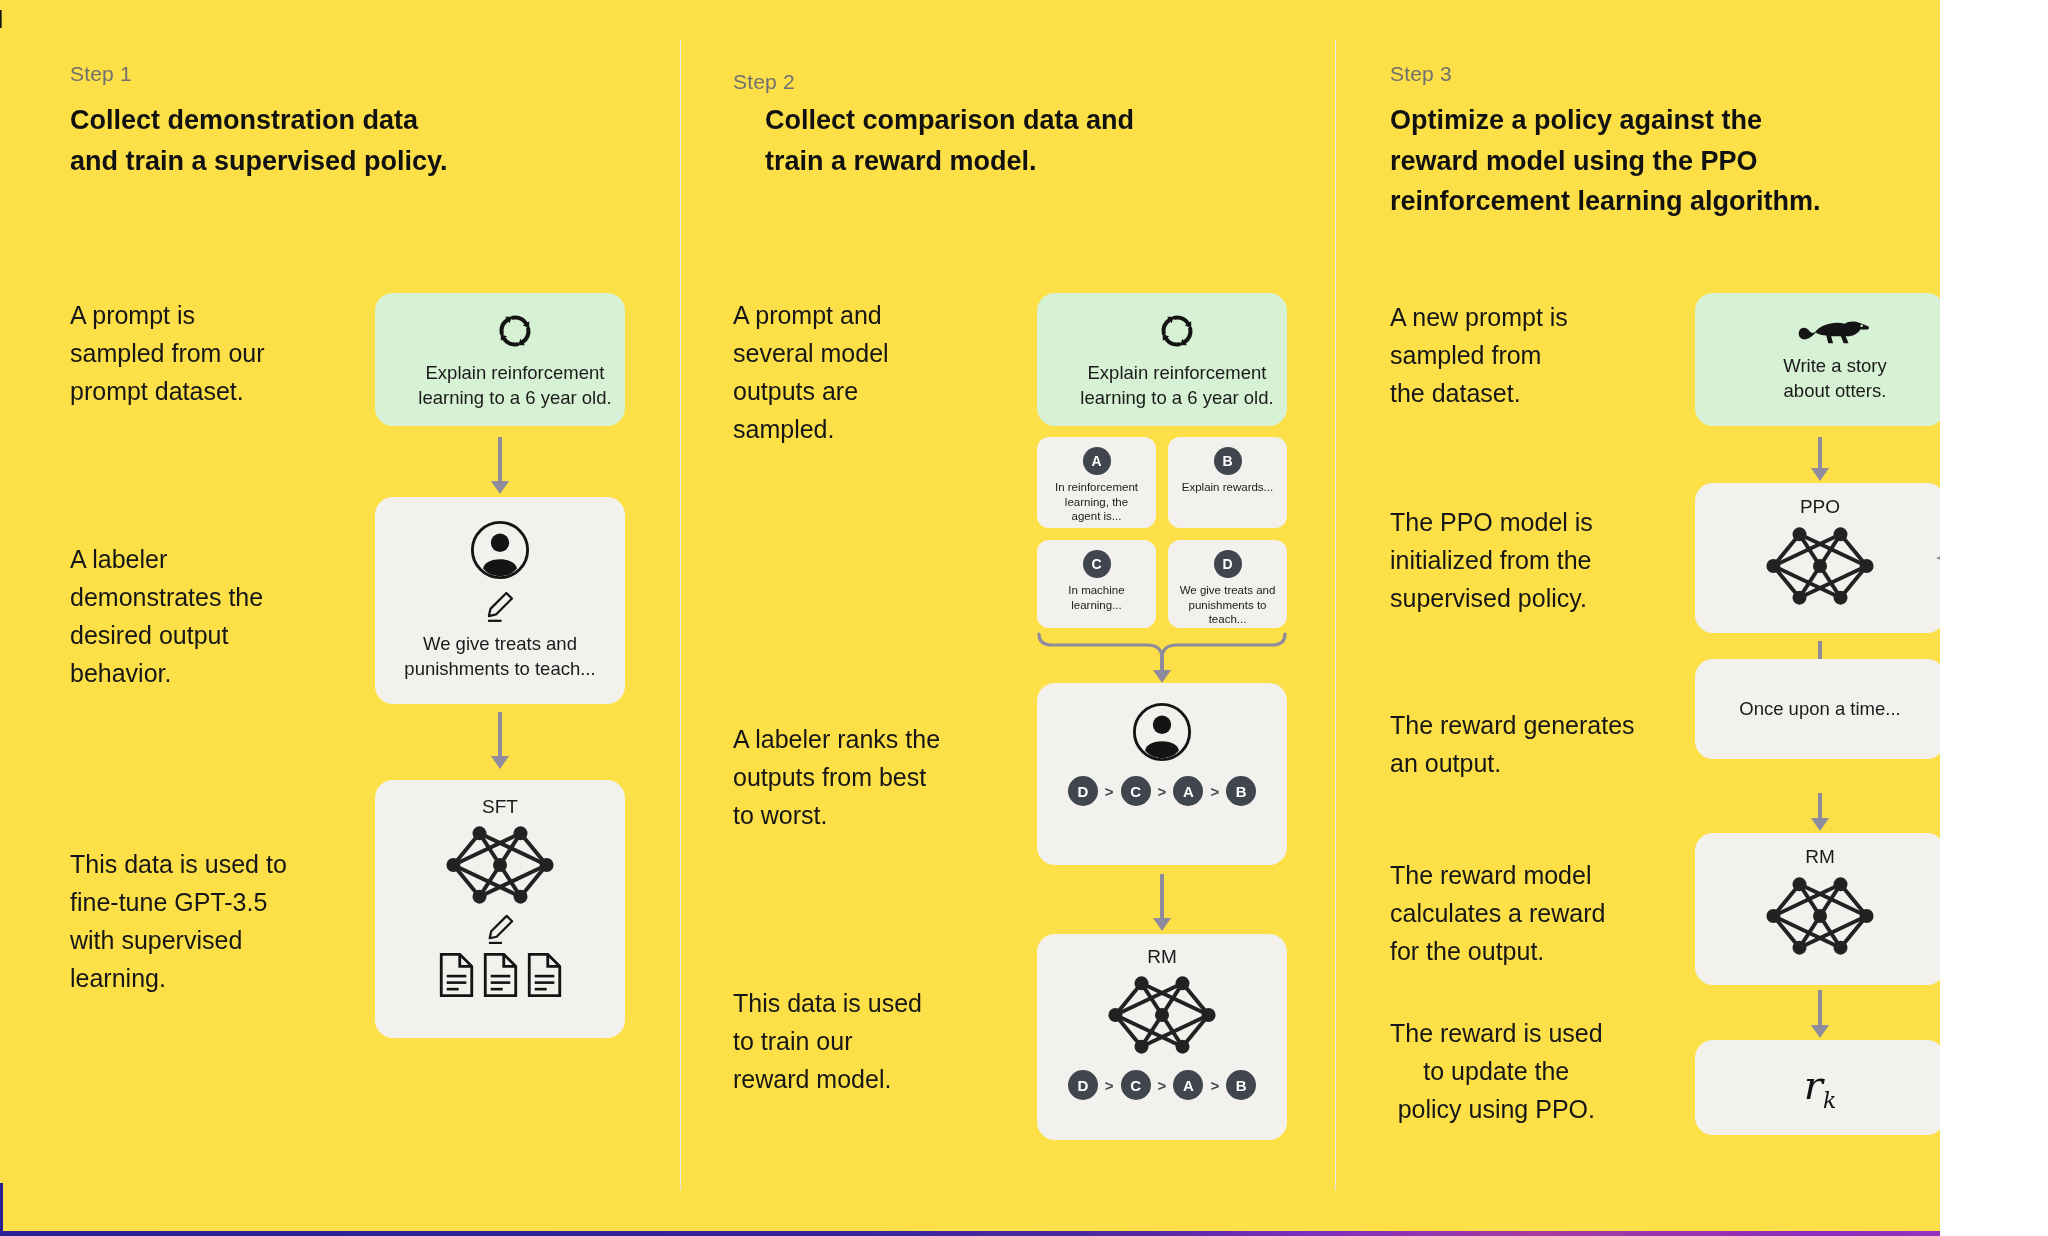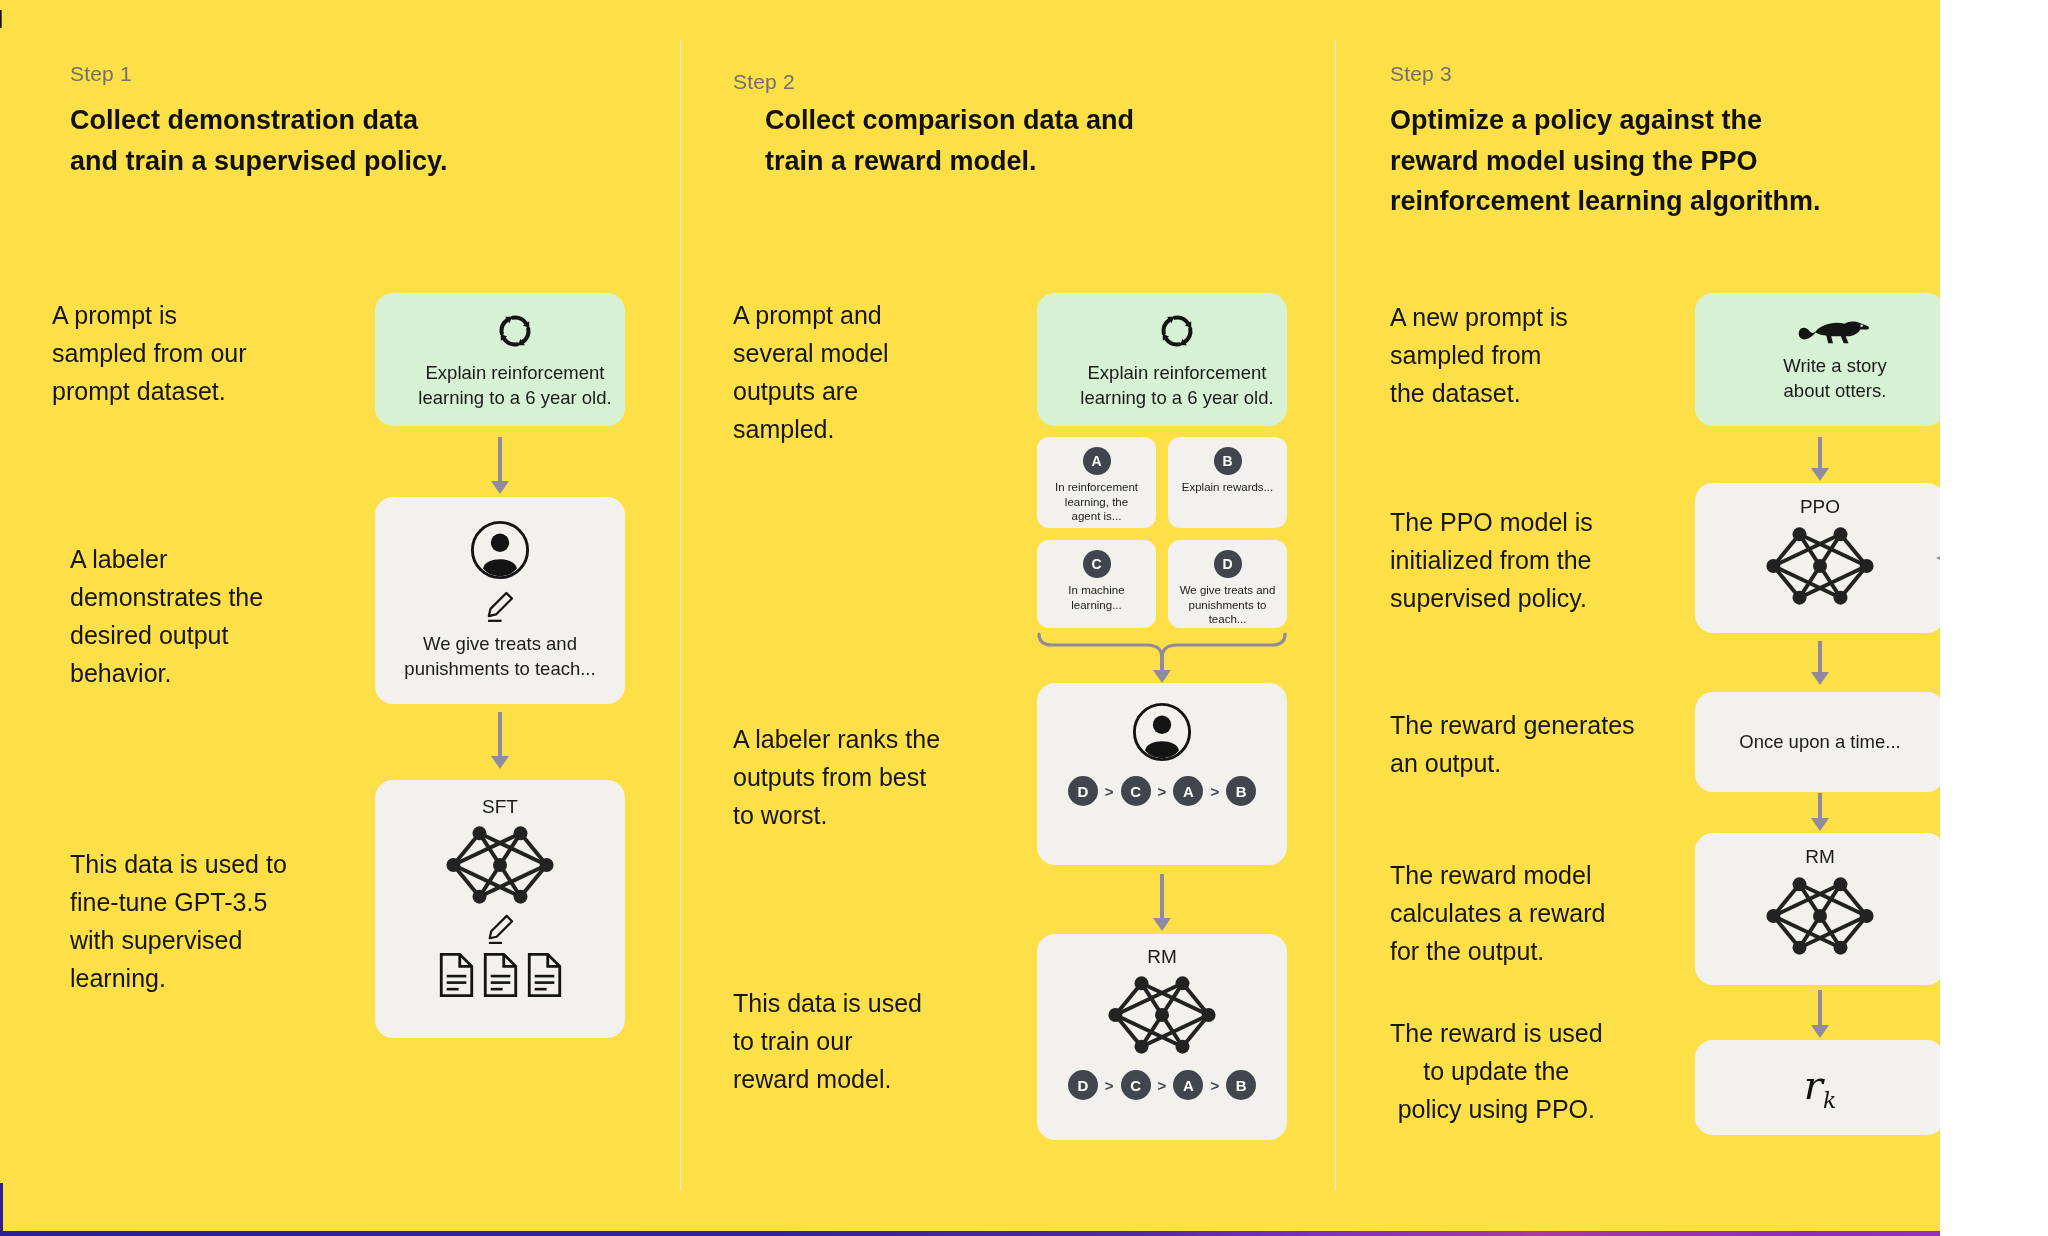--- a/index.html
+++ b/index.html
@@ -100,21 +100,21 @@
   </svg>
 
   <div class="divider" style="left:680px;"></div>
   <div class="divider" style="left:1335px;"></div>
 
   <section>
     <div class="step-label" style="left:70px;top:62px;">Step 1</div>
     <div class="title" style="left:70px;top:100px;">Collect demonstration data
 and train a supervised policy.</div>
 
-    <div class="cap" style="left:52px;top:296px;">A prompt is
+    <div class="cap" style="left:70px;top:296px;">A prompt is
 sampled from our
 prompt dataset.</div>
     <div class="panel green center" style="left:375px;top:293px;width:250px;height:133px;">
       <svg class="ic" viewBox="0 0 48 48" width="46" height="46">
           <use href="#sym-cycle"></use>
         </svg>
       <div class="btxt">Explain reinforcement
 learning to a 6 year old.</div>
     </div>
 
@@ -291,21 +291,21 @@
         </svg>
     </div>
 
     <div class="varrow" style="left:1809px;top:641px;height:44px;">
         <div class="shaft"></div>
         <div class="head"></div>
       </div>
 
     <div class="cap" style="left:1390px;top:706px;">The reward generates
 an output.</div>
-    <div class="panel center" style="left:1695px;top:692px;width:250px;height:100px;">
+    <div class="panel center" style="left:1695px;top:659px;width:250px;height:100px;">
       <div class="btxt">Once upon a time...</div>
     </div>
 
     <div class="varrow" style="left:1809px;top:793px;height:38px;">
         <div class="shaft"></div>
         <div class="head"></div>
       </div>
 
     <div class="cap" style="left:1390px;top:856px;">The reward model
 calculates a reward

